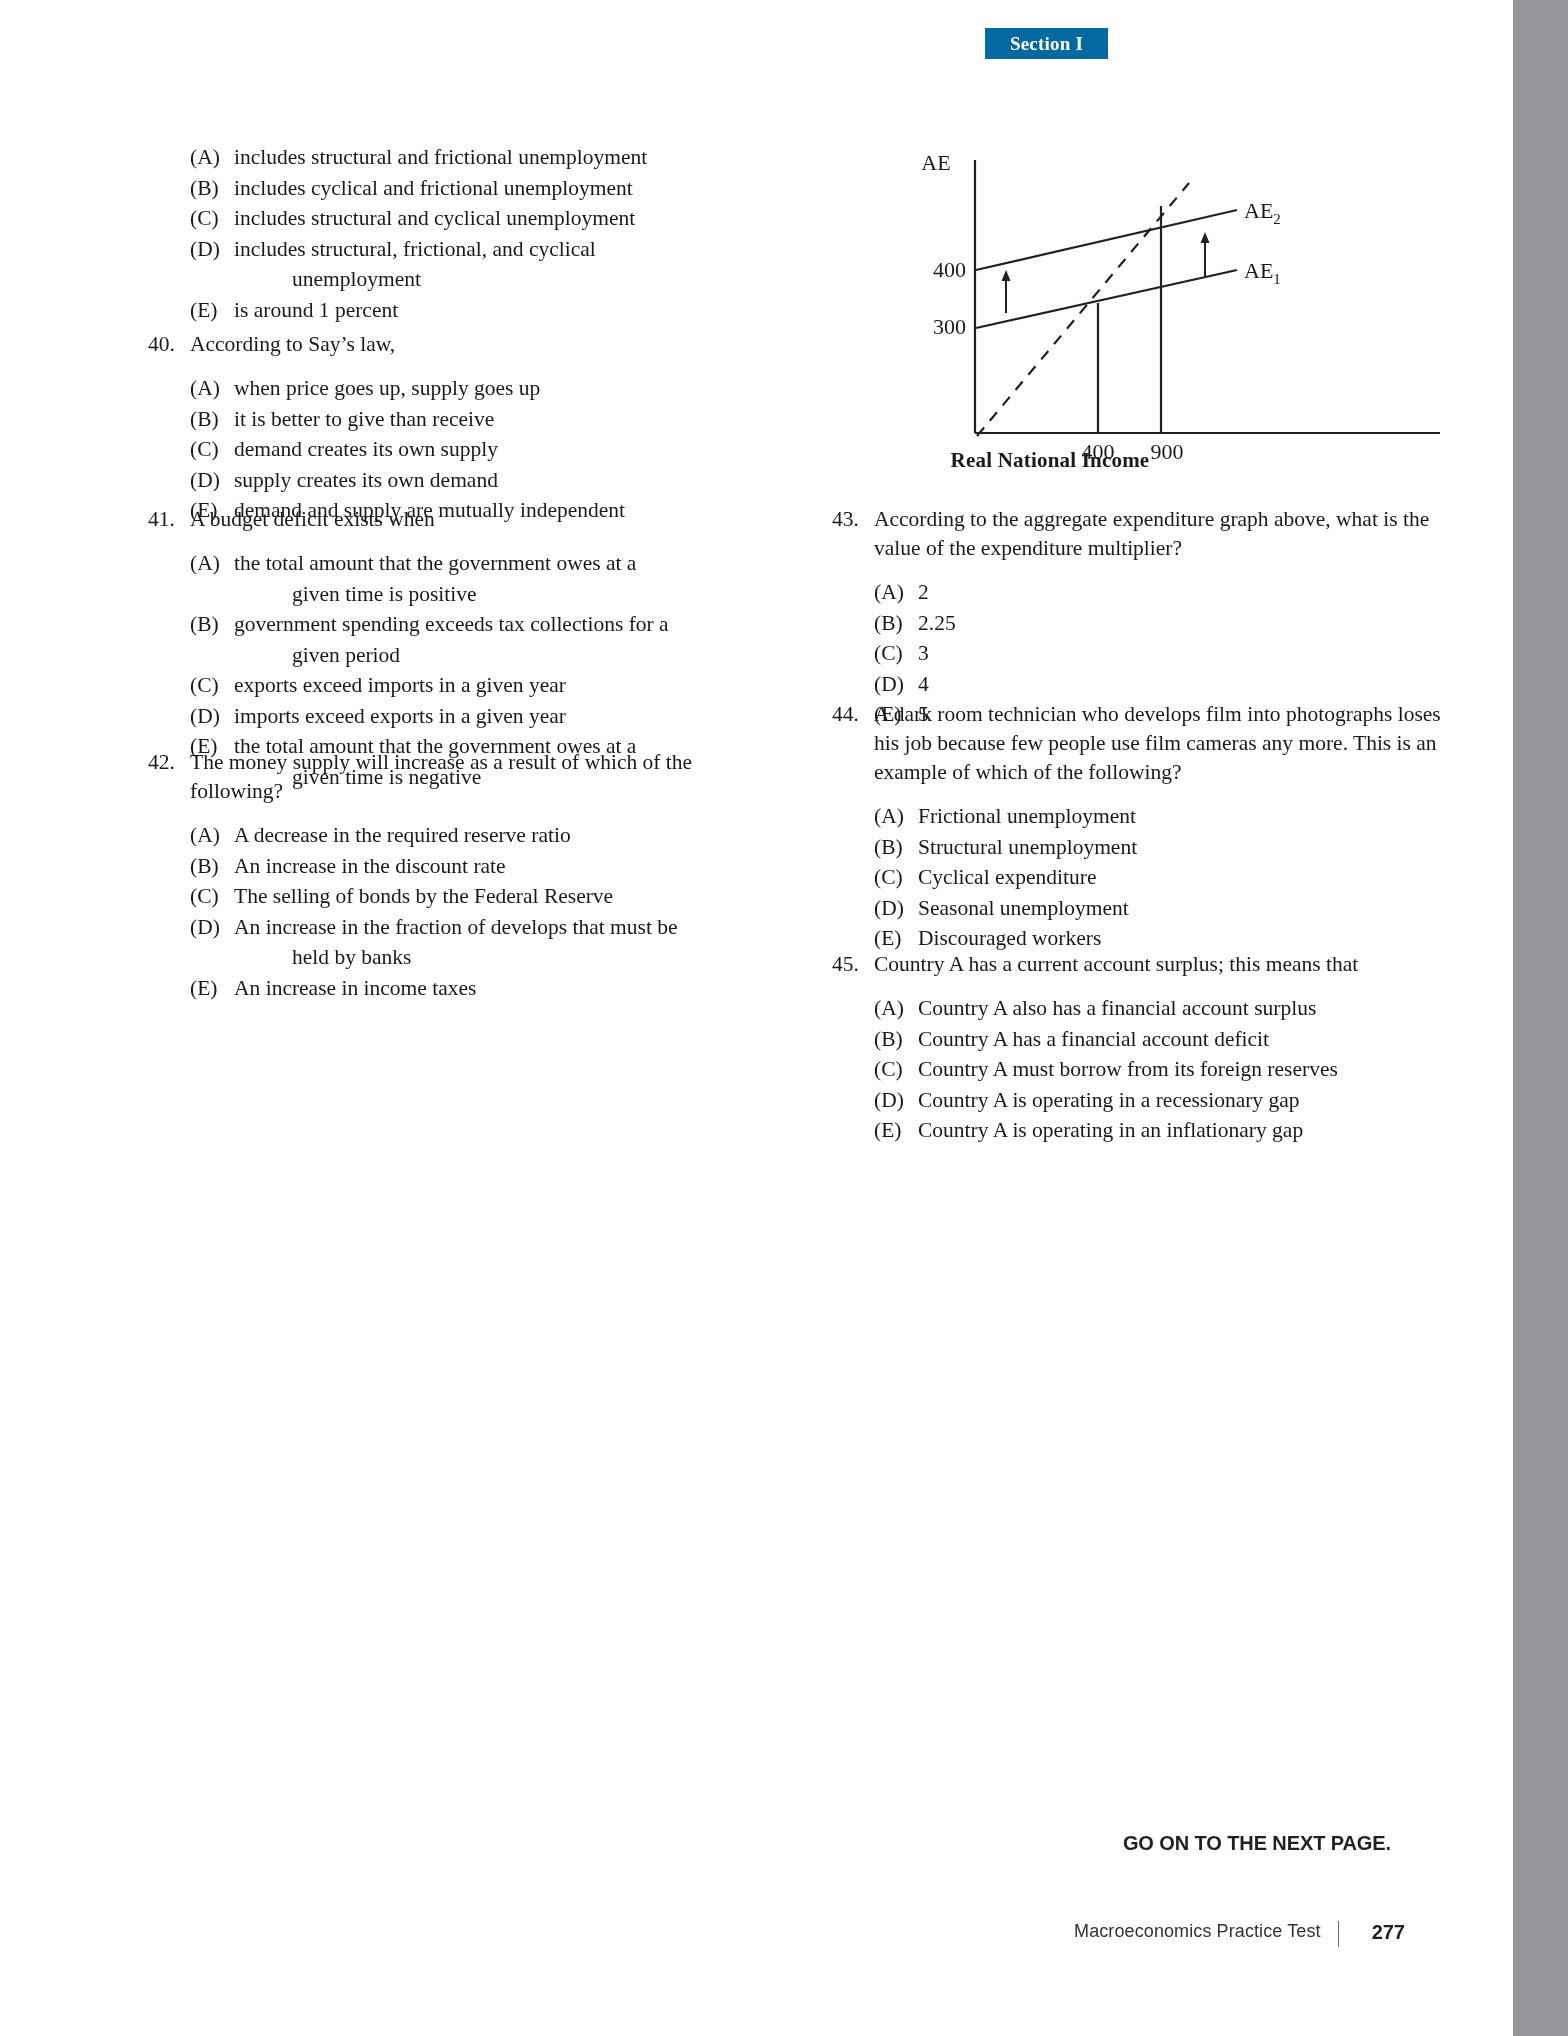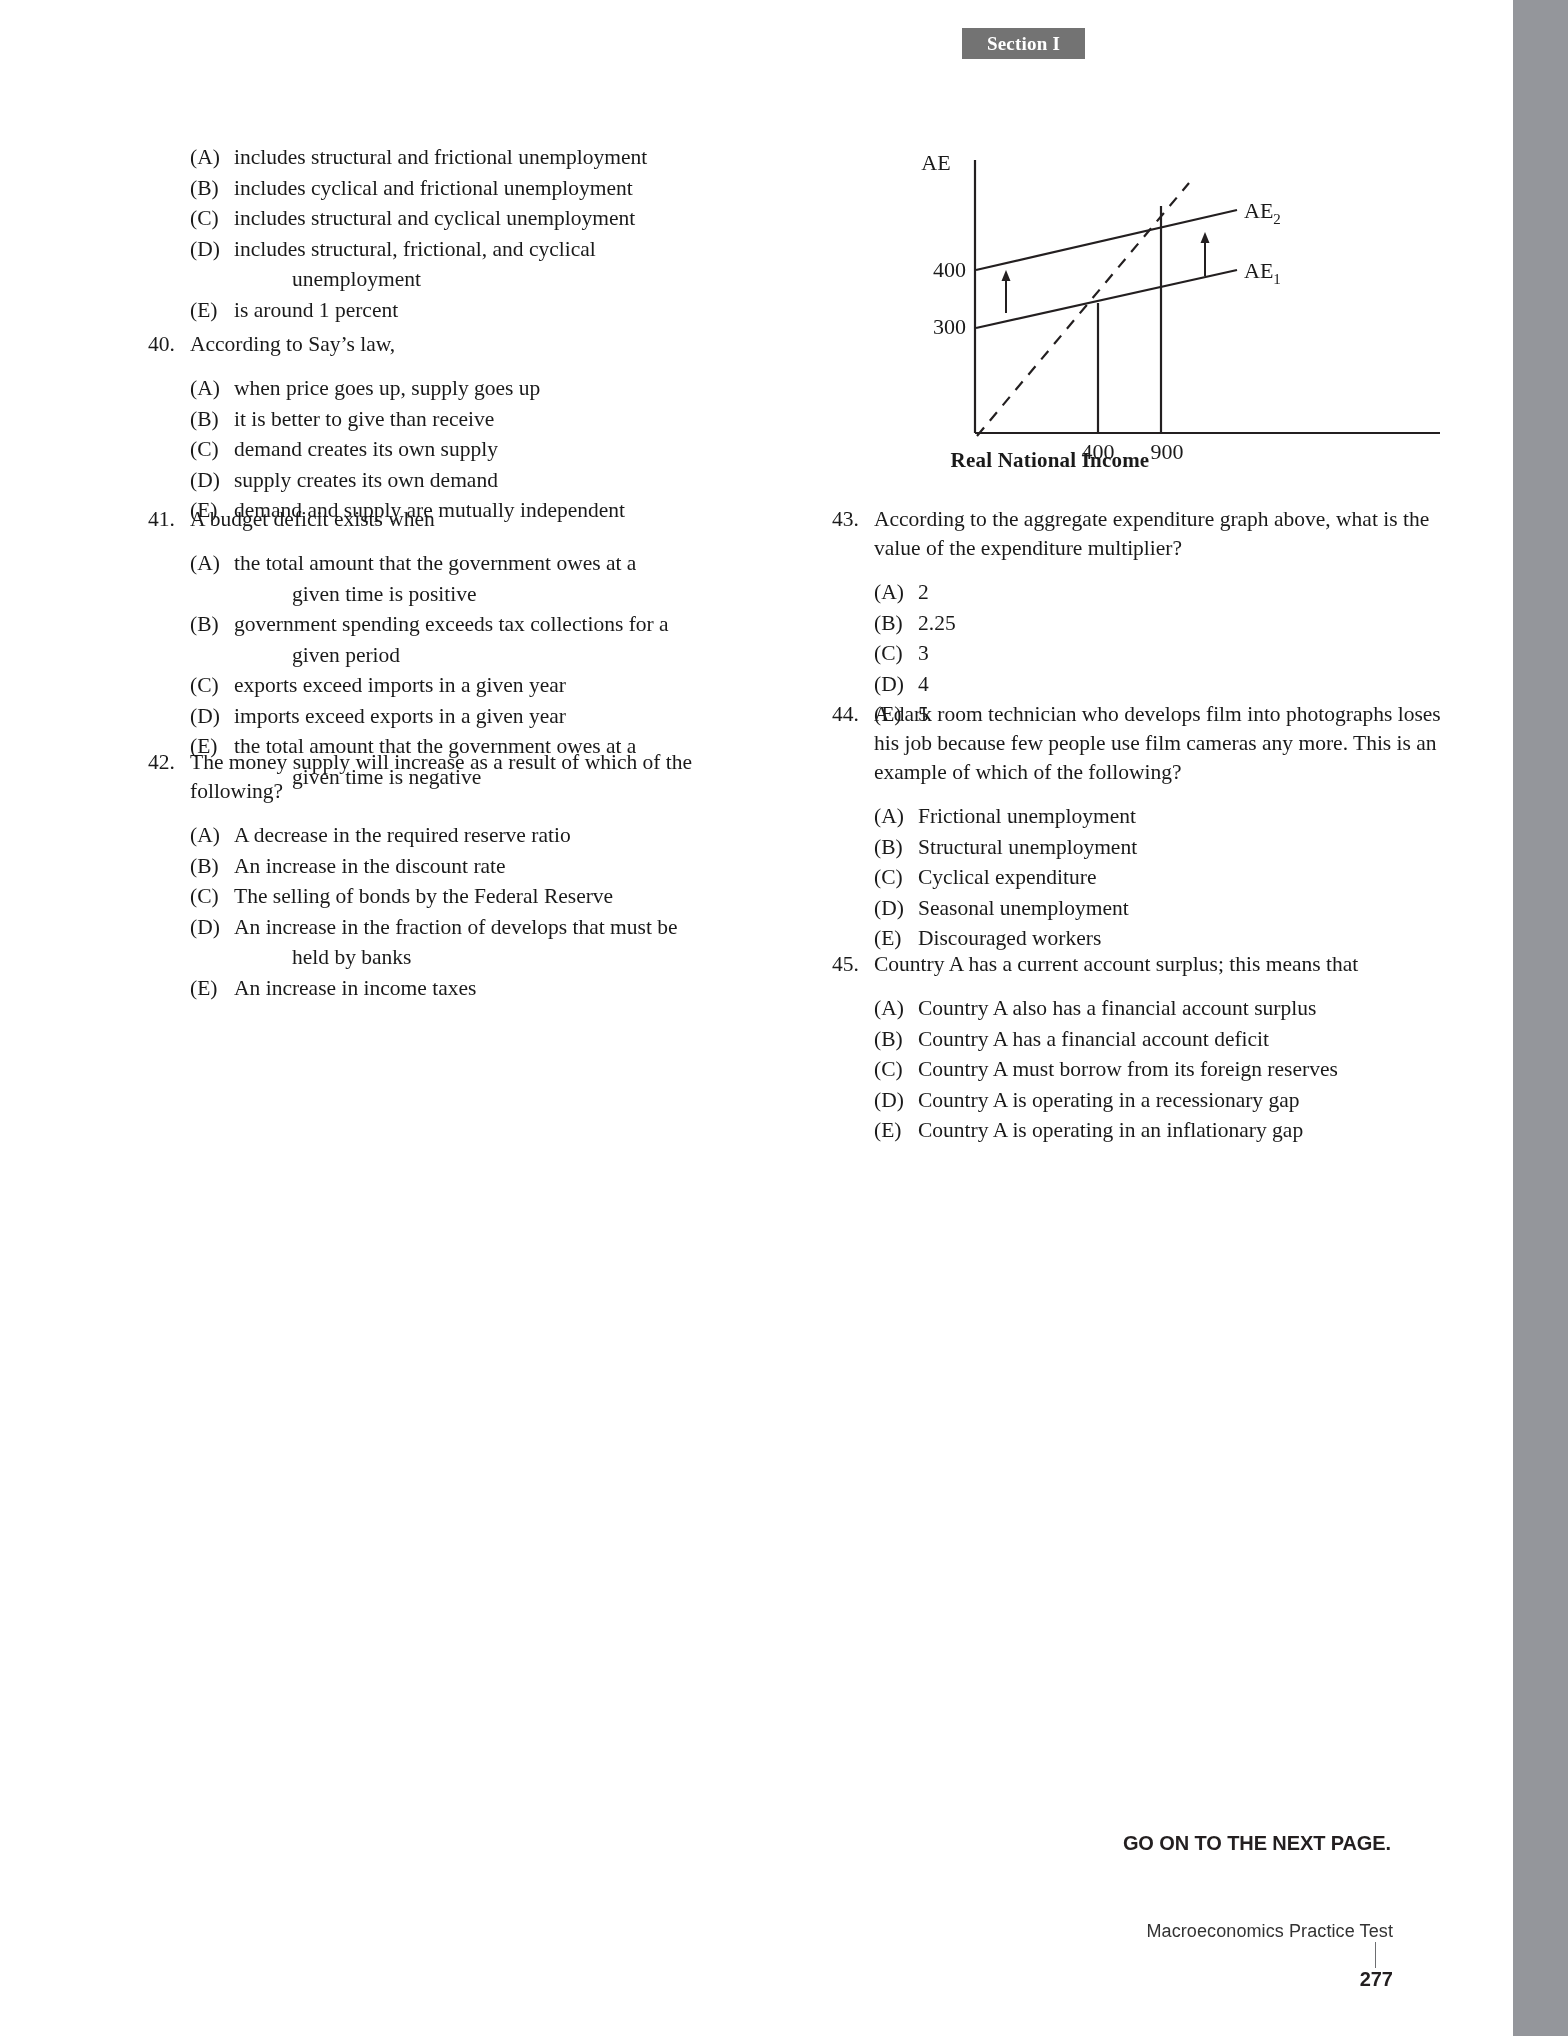--- a/index.html
+++ b/index.html
@@ -16,23 +16,23 @@
   .edge-bar {
     position: absolute;
     top: 0; left: 1513px;
     width: 55px; height: 2036px;
     background: #94969b;
   }
 
   
   .section-tab {
     position: absolute;
-    top: 28px; left: 962px;
+    top: 28px; left: 985px;
     width: 123px; height: 31px;
-    background: #737373;
+    background: #0369a1;
     color: #ffffff;
     font-family: "Liberation Serif", serif;
     font-weight: bold;
     font-size: 19px;
     letter-spacing: .2px;
     display: flex;
     align-items: center;
     justify-content: center;
   }
 
@@ -97,27 +97,26 @@
     position: absolute;
     right: 122px; top: 1832px;
     font-family: "Liberation Sans", sans-serif;
     font-weight: bold;
     font-size: 20px;
     letter-spacing: -0.1px;
     color: #231f20;
   }
   .page-footer {
     position: absolute;
-    right: 120px; top: 1921px;
+    right: 108px; top: 1921px;
     display: flex;
-    align-items: flex-end;
+    align-items: flex-start;
     font-family: "Liberation Sans", sans-serif;
     font-size: 18px;
     color: #333;
-    flex-direction: column;
   }
   .pf-title { letter-spacing: .1px; }
   .pf-div {
     width: 1px; height: 26px;
     background: #6d6e71;
     margin: 0 17px;
   }
   .pf-num { font-weight: bold; font-size: 20px; color: #231f20; margin-left: 16px; }
 </style>
 </head>

